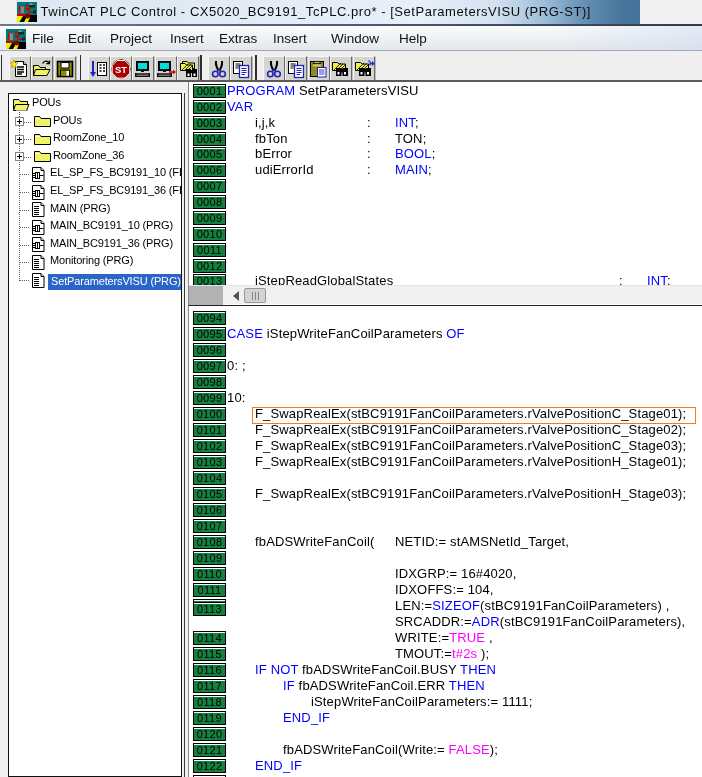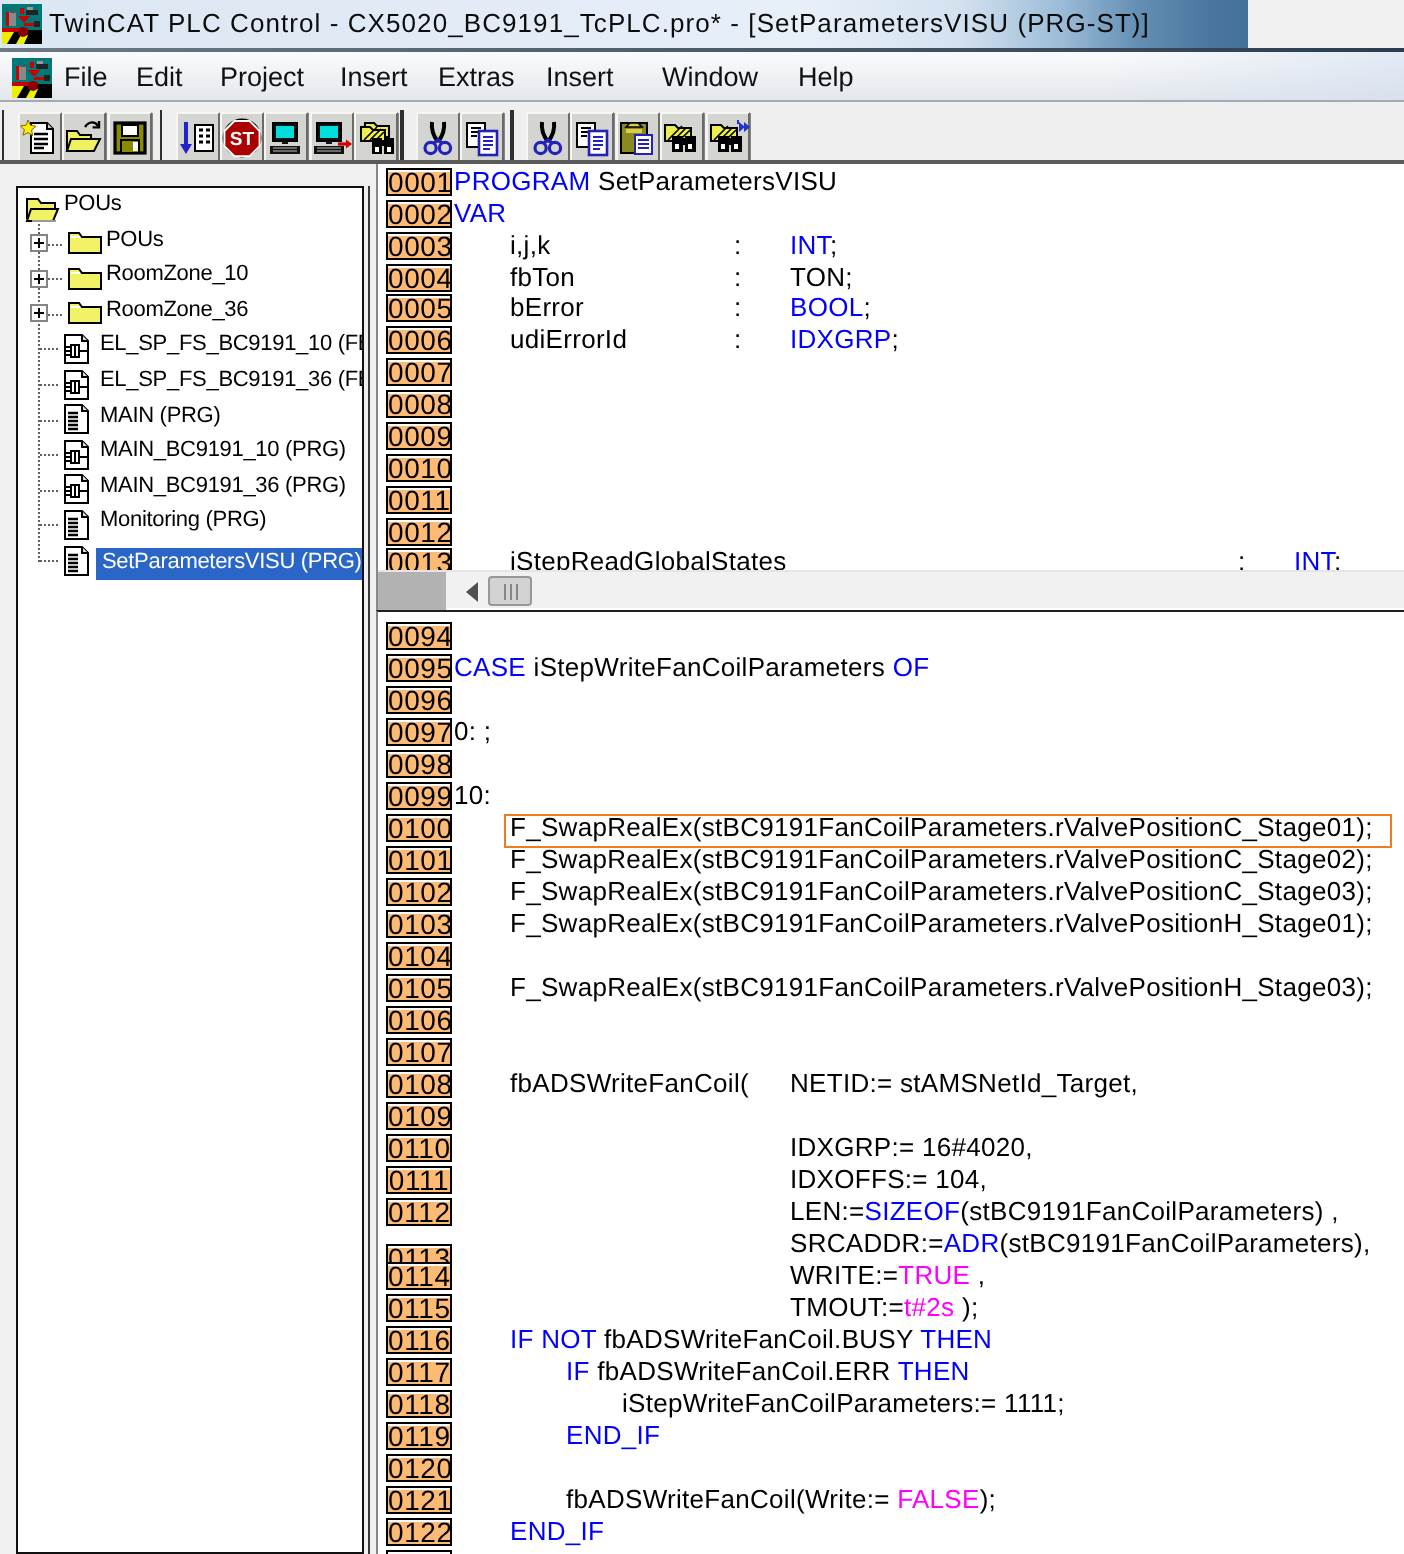--- a/index.html
+++ b/index.html
@@ -1,19 +1,19 @@
 <!DOCTYPE html>
 <html><head><meta charset="utf-8"><style>
 * { margin:0; padding:0; box-sizing:border-box; }
 html,body { width:702px; height:777px; overflow:hidden; font-family:"Liberation Sans",sans-serif; background:#f0f0f0; position:relative; }
 #stage { position:absolute; inset:0; }
 .abs { position:absolute; }
 
 
-#title { left:0; top:0; width:624px; height:25px;
+#title { left:16px; top:0; width:624px; height:25px;
   background:radial-gradient(circle 45px at 660px 17px, rgba(138,180,214,.95), rgba(138,180,214,0) 72%),
   linear-gradient(90deg,#dbe7f3 0%,#e2ebf6 38%,#e7f0f9 65%,#d3e1ef 77%,#9cbcd8 85%,#6590b4 91%,#4a769e 97%,#44719a 100%);
 }
 #title .txt { position:absolute; left:24.5px; top:4px; font-size:13px; letter-spacing:0.54px; color:#0c0c0c; white-space:nowrap; }
 #tline { left:0; top:24px; width:702px; height:2px; background:linear-gradient(90deg,#6c7b88,#2c3d50); }
 
 
 #menu { left:0; top:26px; width:702px; height:25px; background:linear-gradient(180deg,#fafbfc 0%,#f0f2f5 45%,#e3e7ed 100%); border-bottom:1px solid #a3aab4; }
 #menu .mitem { position:absolute; top:5px; font-size:13.5px; color:#111; white-space:nowrap; }
 #menu .blueglow { position:absolute; right:0; top:0; width:150px; height:24px; background:linear-gradient(90deg,rgba(205,218,238,0) 0%,rgba(205,218,238,.5) 100%); }
@@ -32,21 +32,21 @@
 #tree .ticon svg, .tbb svg, #stage svg { display:block; }
 #tree .tlabel { position:absolute; font-size:11px; letter-spacing:-0.15px; color:#000; white-space:nowrap; }
 #tree .tsel { position:absolute; font-size:11px; letter-spacing:-0.15px; color:#fff; background:#2a65c8; padding:1.5px 3px 2.5px 3px; white-space:nowrap; }
 .dotv { position:absolute; width:1px; background-image:repeating-linear-gradient(180deg,#606060 0 1px,transparent 1px 2px); }
 .doth { position:absolute; height:1px; background-image:repeating-linear-gradient(90deg,#606060 0 1px,transparent 1px 2px); }
 
 
 .pane { background:#fff; overflow:hidden; }
 #pane1 { left:188px; top:82px; width:514px; height:223px; border-left:1px solid #888; }
 #pane2 { left:188px; top:305px; width:514px; height:472px; border-top:1.5px solid #202020; border-left:1px solid #888; }
-.cell { position:absolute; left:4px; width:33px; height:14px; background:#fdba74; border:1px solid #000; box-shadow:inset 0 1px 0 #fcfcfc; font-size:14px; letter-spacing:0.3px; text-align:center; line-height:12.5px; color:#000; }
+.cell { position:absolute; left:4px; width:33px; height:14px; background:#15803d; border:1px solid #000; box-shadow:inset 0 1px 0 #fcfcfc; font-size:11px; letter-spacing:0.3px; text-align:center; line-height:12.5px; color:#000; }
 .cl { position:absolute; left:0; width:514px; height:14px; line-height:14.5px; font-size:13px; letter-spacing:0.15px; white-space:pre; color:#000; }
 .cl > span { position:absolute; top:0; }
 .k { color:#0000ff; }
 .m { color:#ff00ff; }
 #obox { position:absolute; left:63px; top:100.5px; width:444px; height:17px; border:1px solid #ee7c22; }
 
 
 #hsb { position:absolute; left:0; top:203px; width:514px; height:19px; background:#f1f1f1; border-top:1px solid #e5e5e5; }
 #hsb .numblock { position:absolute; left:0; top:0; width:34px; height:19px; background:#b2b2b2; }
 #hsb .arrowl { position:absolute; left:44px; top:4.5px; width:0; height:0; border:5px solid transparent; border-left:none; border-right:6px solid #505050; }
@@ -408,21 +408,21 @@
 <div class="cell" style="top:128.96px">0009</div>
 <div class="cell" style="top:144.83px">0010</div>
 <div class="cell" style="top:160.70px">0011</div>
 <div class="cell" style="top:176.57px">0012</div>
 <div class="cell" style="top:192.44px">0013</div>
 <div class="cl" style="top:2.00px"><span style="left:38px"><span class="k">PROGRAM</span> SetParametersVISU</span></div>
 <div class="cl" style="top:17.87px"><span style="left:38px"><span class="k">VAR</span></span></div>
 <div class="cl" style="top:33.74px"><span style="left:66px">i,j,k</span><span style="left:178px">:</span><span style="left:206px"><span class="k">INT</span>;</span></div>
 <div class="cl" style="top:49.61px"><span style="left:66px">fbTon</span><span style="left:178px">:</span><span style="left:206px">TON;</span></div>
 <div class="cl" style="top:65.48px"><span style="left:66px">bError</span><span style="left:178px">:</span><span style="left:206px"><span class="k">BOOL</span>;</span></div>
-<div class="cl" style="top:81.35px"><span style="left:66px">udiErrorId</span><span style="left:178px">:</span><span style="left:206px"><span class="k">IDXGRP</span>;</span></div>
+<div class="cl" style="top:81.35px"><span style="left:66px">udiErrorId</span><span style="left:178px">:</span><span style="left:206px"><span class="k">MAIN</span>;</span></div>
 <div class="cl" style="top:192.44px"><span style="left:66px">iStepReadGlobalStates</span><span style="left:430px">:</span><span style="left:458px"><span class="k">INT</span>;</span></div>
     <div id="hsb">
         <div class="numblock"></div>
         <div class="arrowl"></div>
         <div class="thumb">
           <div class="grip"></div>
         </div>
       </div>
   </div>
   <div class="abs pane" id="pane2">
@@ -438,21 +438,21 @@
 <div class="cell" style="top:148.50px">0103</div>
 <div class="cell" style="top:164.50px">0104</div>
 <div class="cell" style="top:180.50px">0105</div>
 <div class="cell" style="top:196.50px">0106</div>
 <div class="cell" style="top:212.50px">0107</div>
 <div class="cell" style="top:228.50px">0108</div>
 <div class="cell" style="top:244.50px">0109</div>
 <div class="cell" style="top:260.50px">0110</div>
 <div class="cell" style="top:276.50px">0111</div>
 <div class="cell" style="top:292.50px">0112</div>
-<div class="cell" style="top:316px">0113</div>
+<div class="cell" style="top:296px">0113</div>
 <div class="cell" style="top:324.50px">0114</div>
 <div class="cell" style="top:340.50px">0115</div>
 <div class="cell" style="top:356.50px">0116</div>
 <div class="cell" style="top:372.50px">0117</div>
 <div class="cell" style="top:388.50px">0118</div>
 <div class="cell" style="top:404.50px">0119</div>
 <div class="cell" style="top:420.50px">0120</div>
 <div class="cell" style="top:436.50px">0121</div>
 <div class="cell" style="top:452.50px">0122</div>
 <div class="cell" style="top:468.50px">0123</div>

